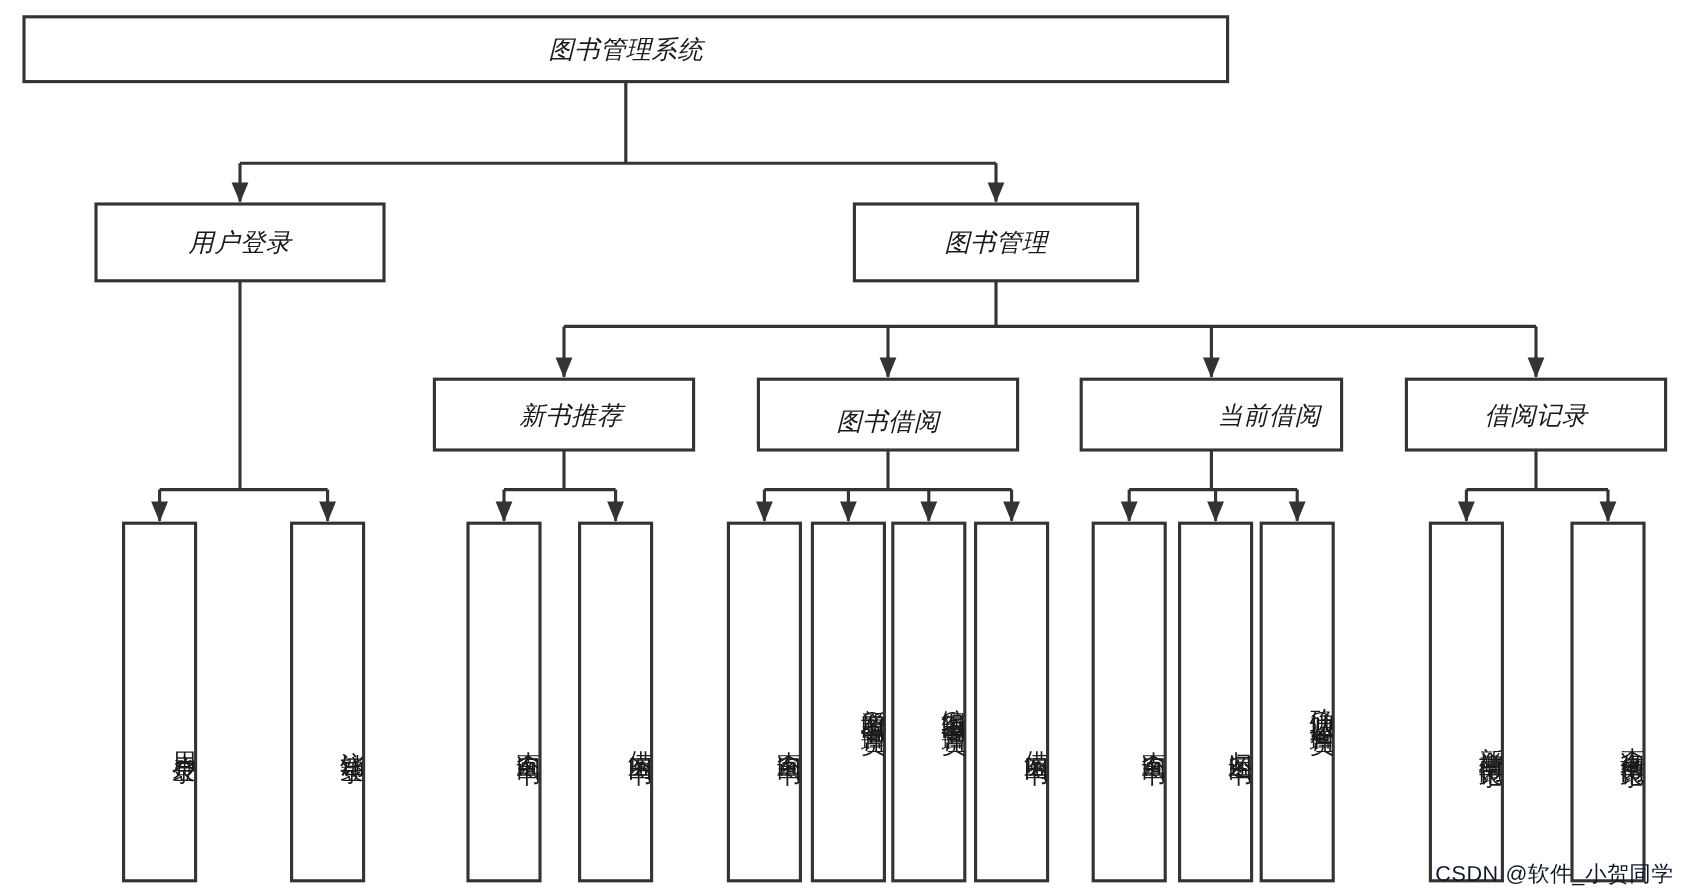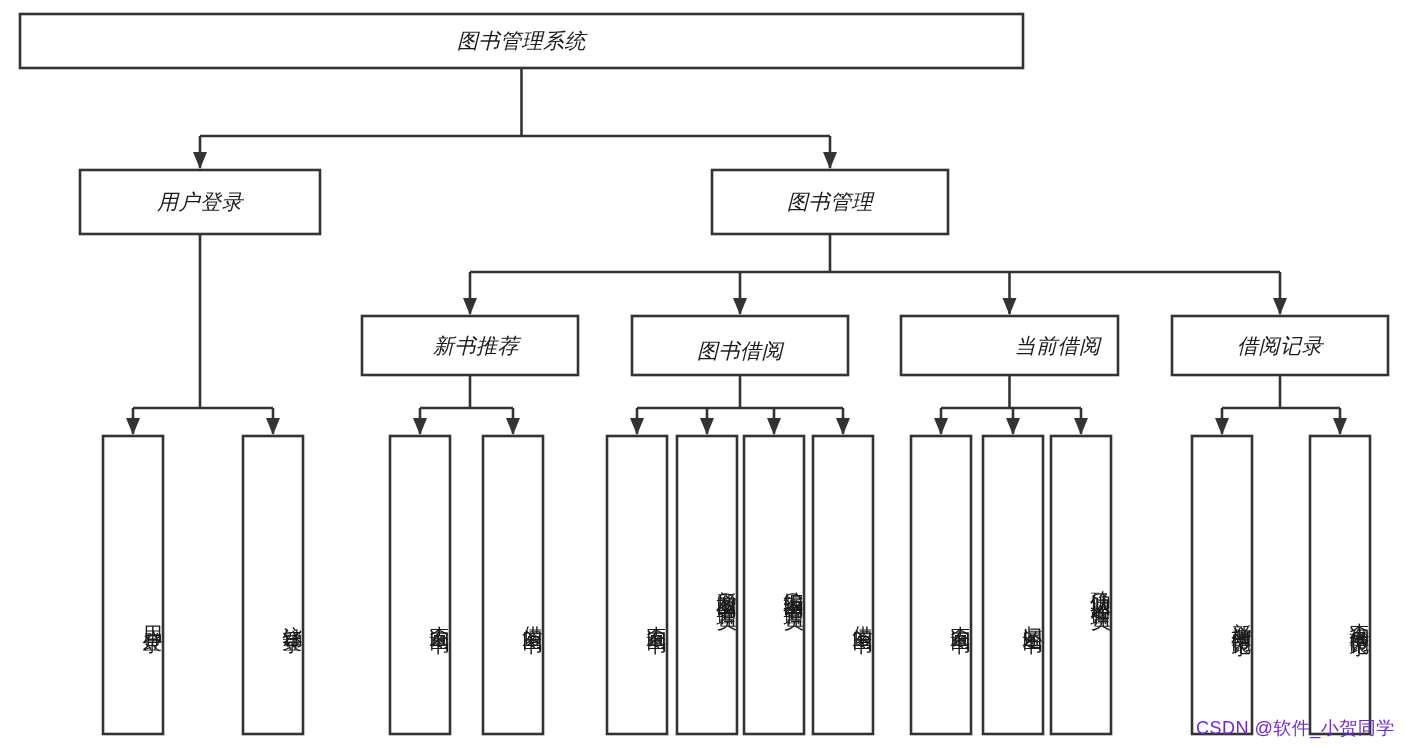--- a/index.html
+++ b/index.html
@@ -59,21 +59,21 @@
     color: #1a1a1a;
     font-size: 20px;
     writing-mode: vertical-rl;
     text-orientation: upright;
     letter-spacing: 3px;
     line-height: 1;
     pointer-events: none;
   }
   .watermark {
     position: absolute;
-    color: #6d28d9;
+    color: #0f172a;
     font-size: 18px;
     white-space: nowrap;
     letter-spacing: 0.5px;
   }
 </style>
 </head>
 <body>
 
 <div id="canvas">
 

